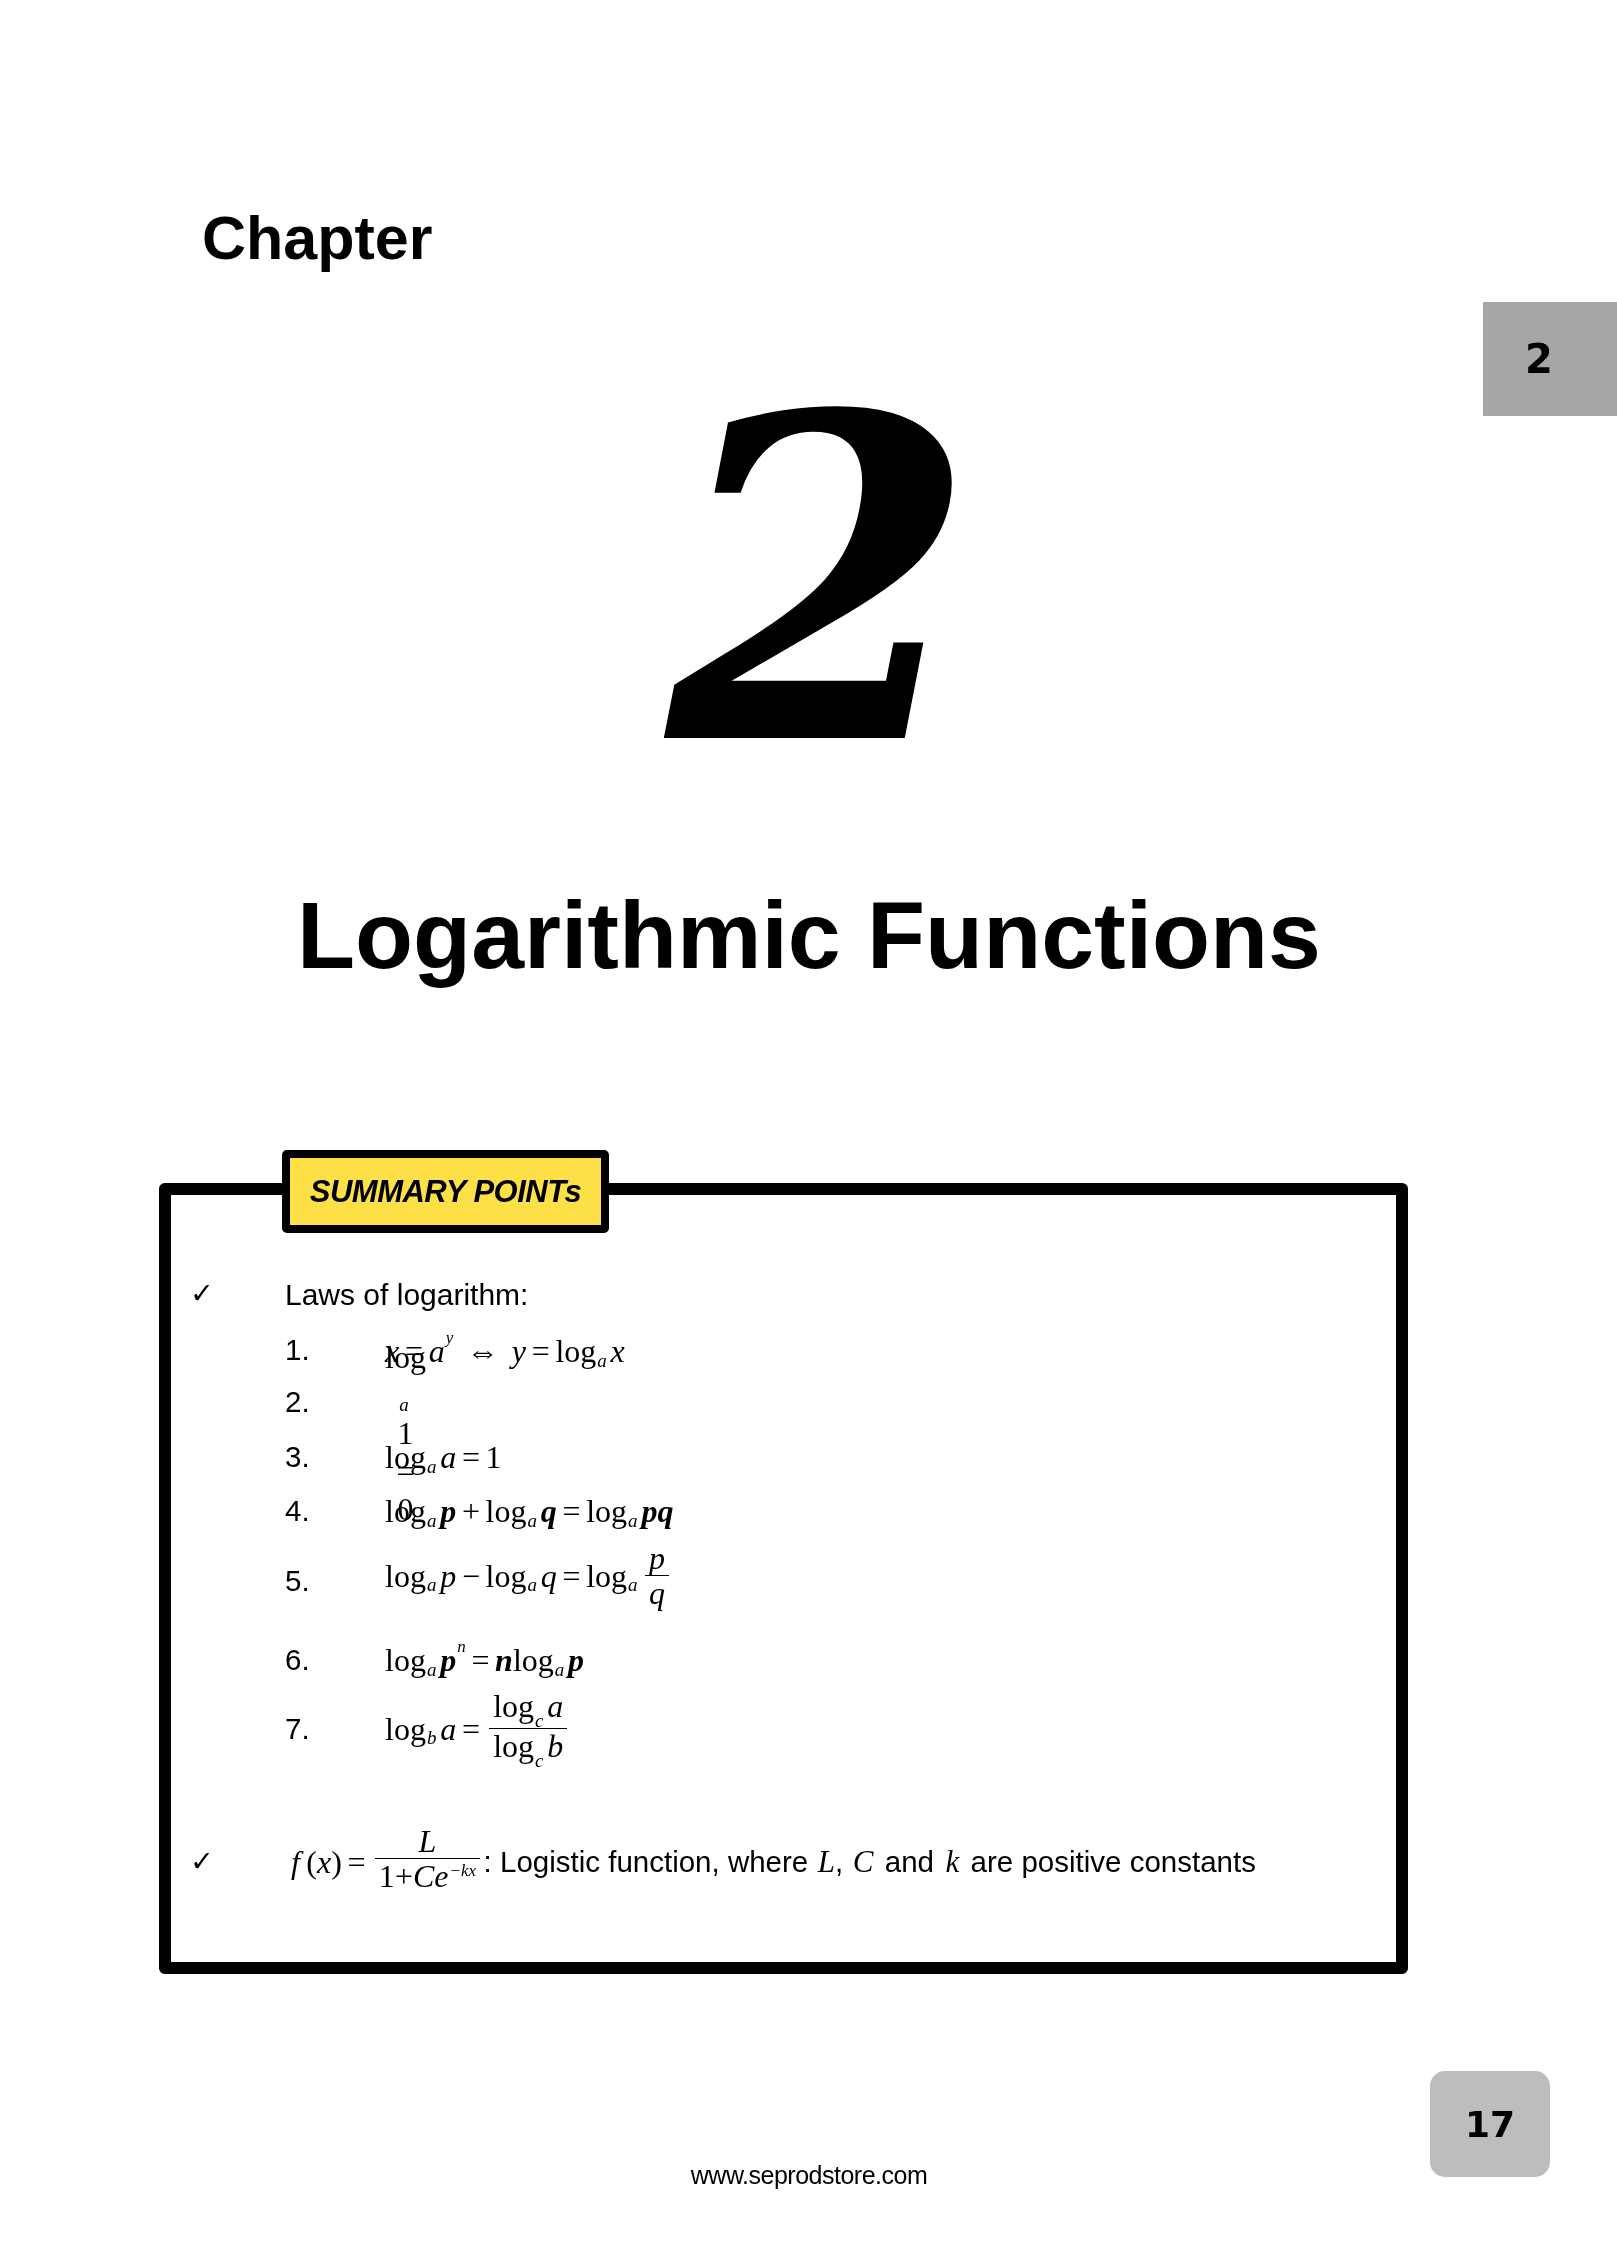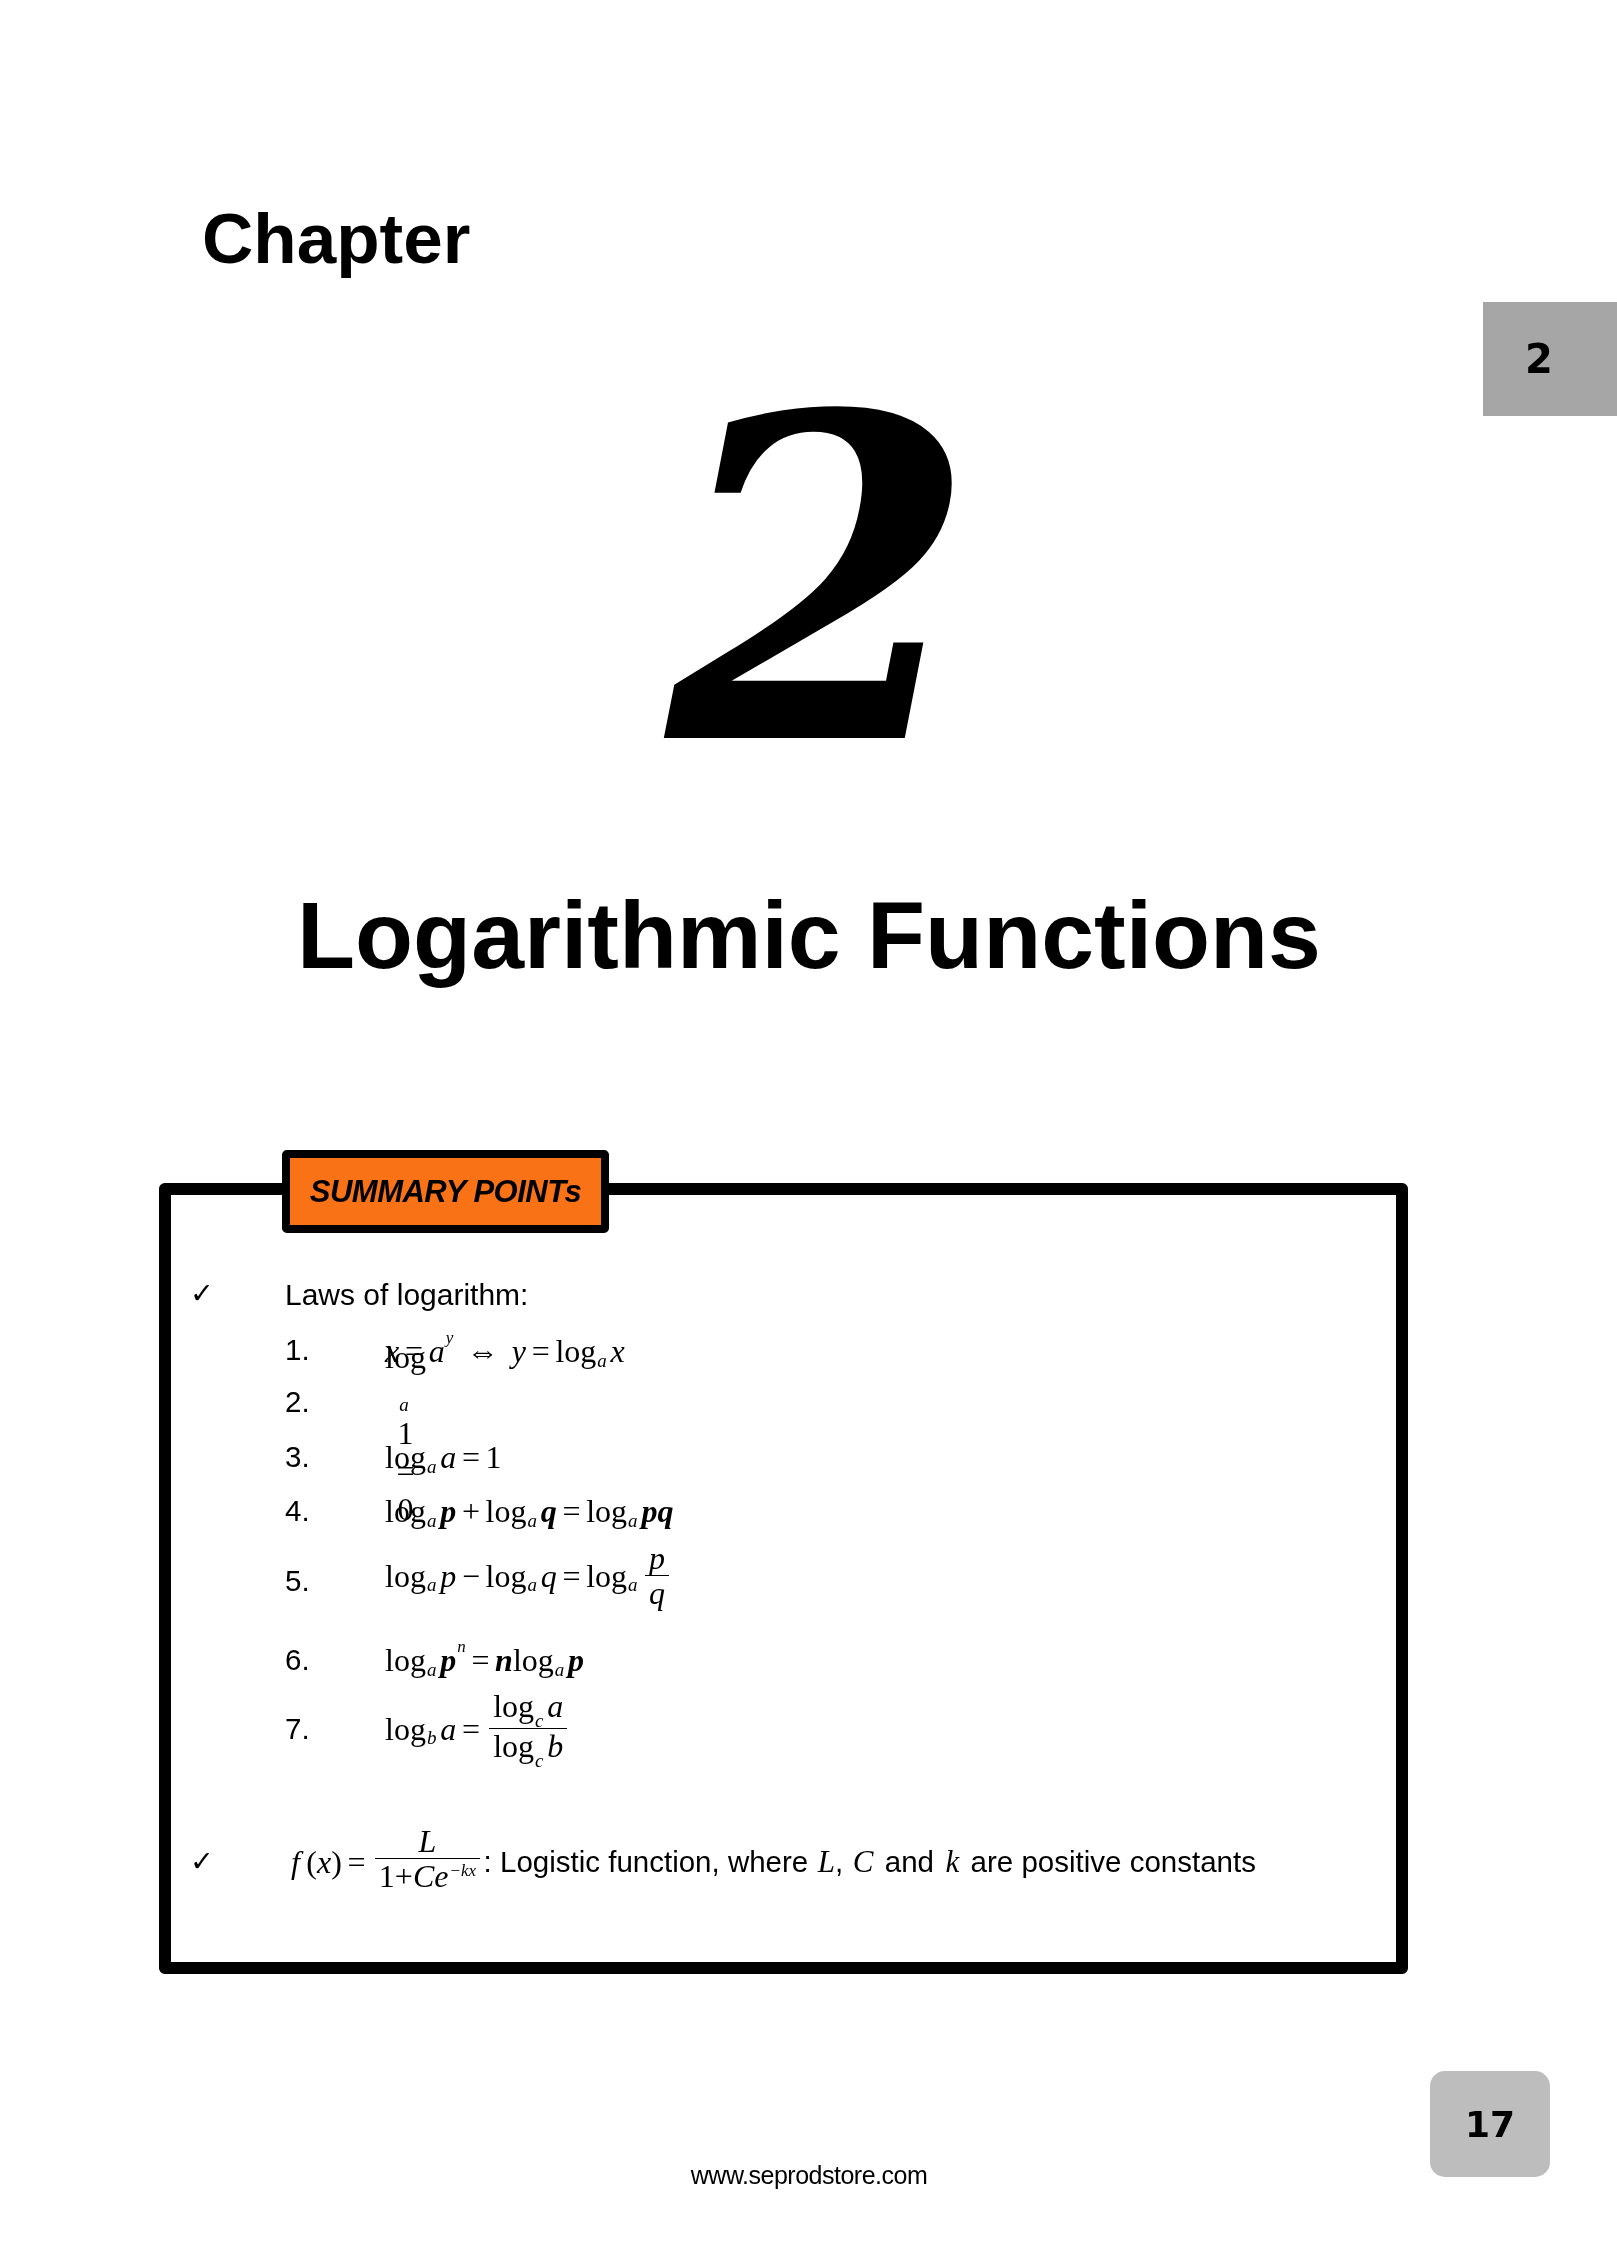--- a/index.html
+++ b/index.html
@@ -2,21 +2,21 @@
 <html style="font-size:15px"><head>
 <meta charset="utf-8">
 <style>
   html, body { margin: 0; padding: 0; background: #ffffff; }
   body { width: 1618px; height: 2259px; position: relative; overflow: hidden; color: #000; }
   .abs { position: absolute; }
 
   .chapter-word {
     left: 202px; top: 186px;
     font-family: "Liberation Sans", sans-serif; font-weight: bold;
-    font-size: 71px; line-height: 105px; letter-spacing: 0px; white-space: nowrap;
+    font-size: 61px; line-height: 105px; letter-spacing: 0px; white-space: nowrap;
   }
   .side-tab {
     left: 1483px; top: 302px; width: 135px; height: 114px;
     background: #a6a6a6;
     display: flex; align-items: center; justify-content: flex-start;
   }
   .side-tab span {
     margin-left: 42px;
     font-family: "DejaVu Sans", sans-serif; font-weight: bold; font-size: 40px;
   }
@@ -32,21 +32,21 @@
   }
   .title div { white-space: nowrap; }
 
   .summary-box {
     left: 159px; top: 1183px; width: 1249px; height: 791px;
     box-sizing: border-box; border: 12.4px solid #000; border-radius: 5.7px;
   }
   .summary-tag {
     left: 282px; top: 1150px; width: 327px; height: 83px;
     box-sizing: border-box; border: 8.6px solid #000; border-radius: 4.8px;
-    background: #f97316;
+    background: #fde047;
     display: flex; align-items: center; justify-content: center;
   }
   .summary-tag span {
     font-family: "Liberation Sans", sans-serif; font-weight: bold; font-style: italic;
     font-size: 31px; letter-spacing: -0.5px; white-space: nowrap;
   }
 
   .check {
     font-family: "DejaVu Sans", sans-serif; font-size: 28.5px; line-height: 34px;
   }

